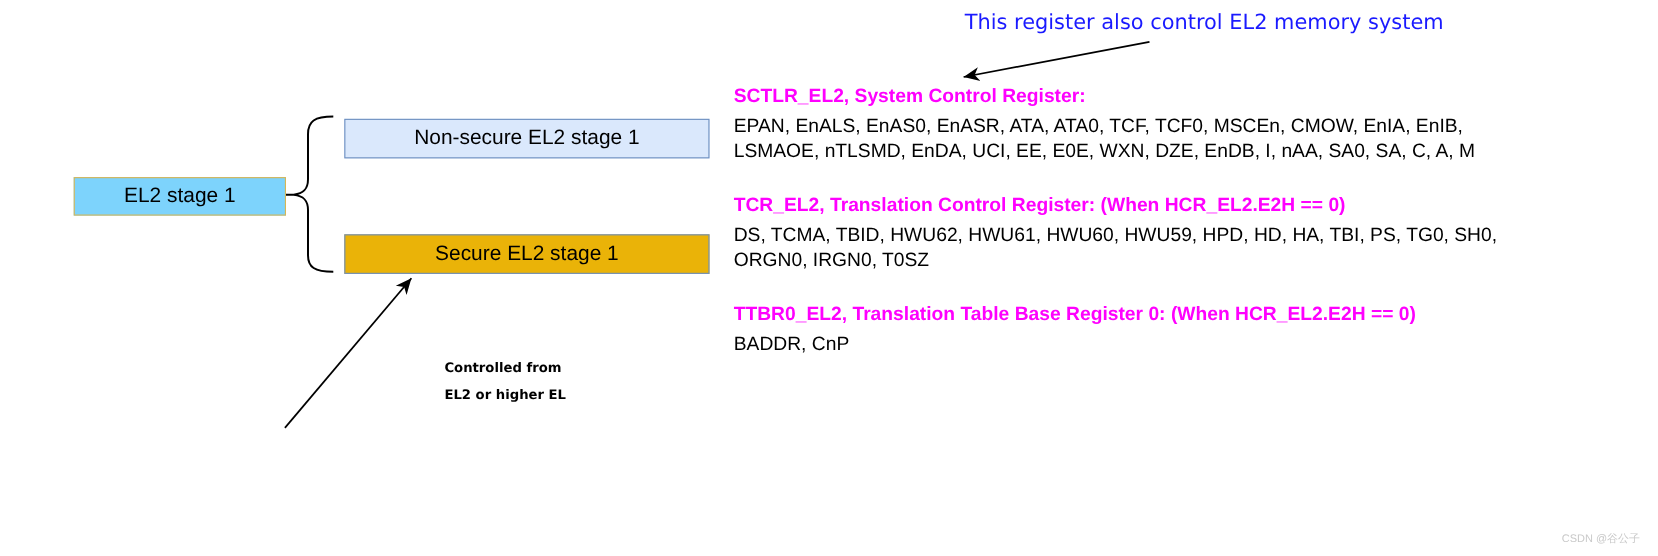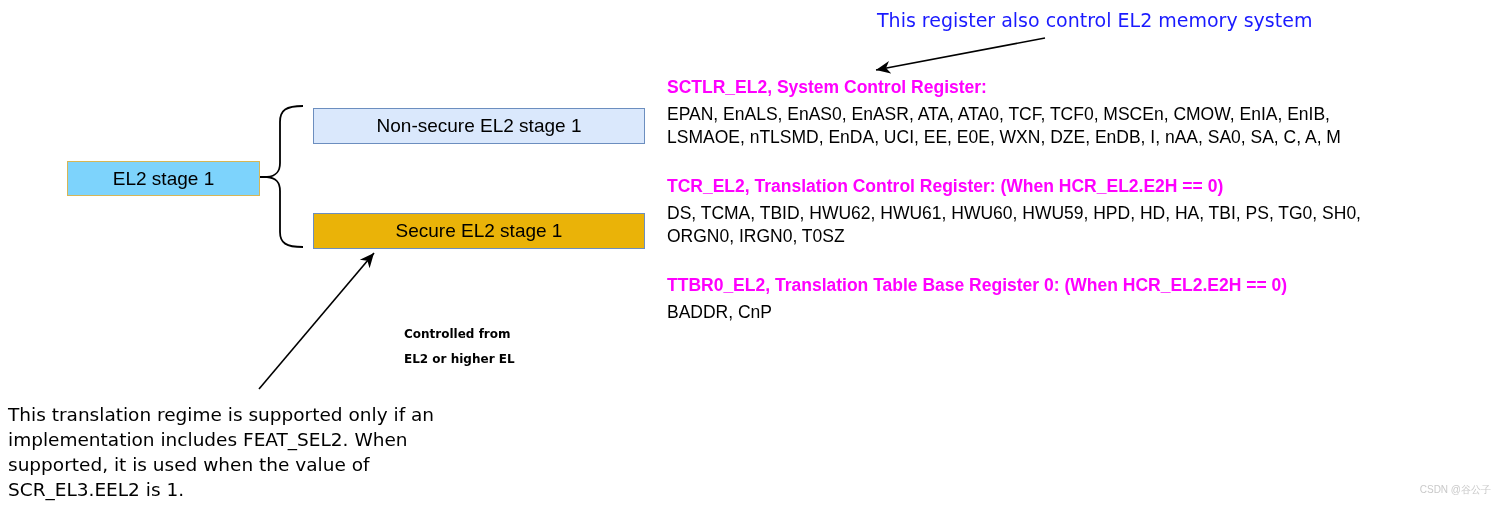--- a/index.html
+++ b/index.html
@@ -108,20 +108,16 @@
 ORGN0, IRGN0, T0SZ</div>
     </div>
     <div class="reg-section">
       <div class="reg-heading">TTBR0_EL2, Translation Table Base Register 0: (When HCR_EL2.E2H == 0)</div>
       <div class="reg-fields">BADDR, CnP</div>
     </div>
   </div>
 
   <div id="note-controlled" class="abs">Controlled from
 EL2 or higher EL</div>
-  <div id="note-bottom" class="abs">This translation regime is supported only if an
-implementation includes FEAT_SEL2. When
-supported, it is used when the value of
-SCR_EL3.EEL2 is 1.</div>
 
   <div id="watermark" class="abs">CSDN @谷公子</div>
 
 </div>
 
 </body></html>

